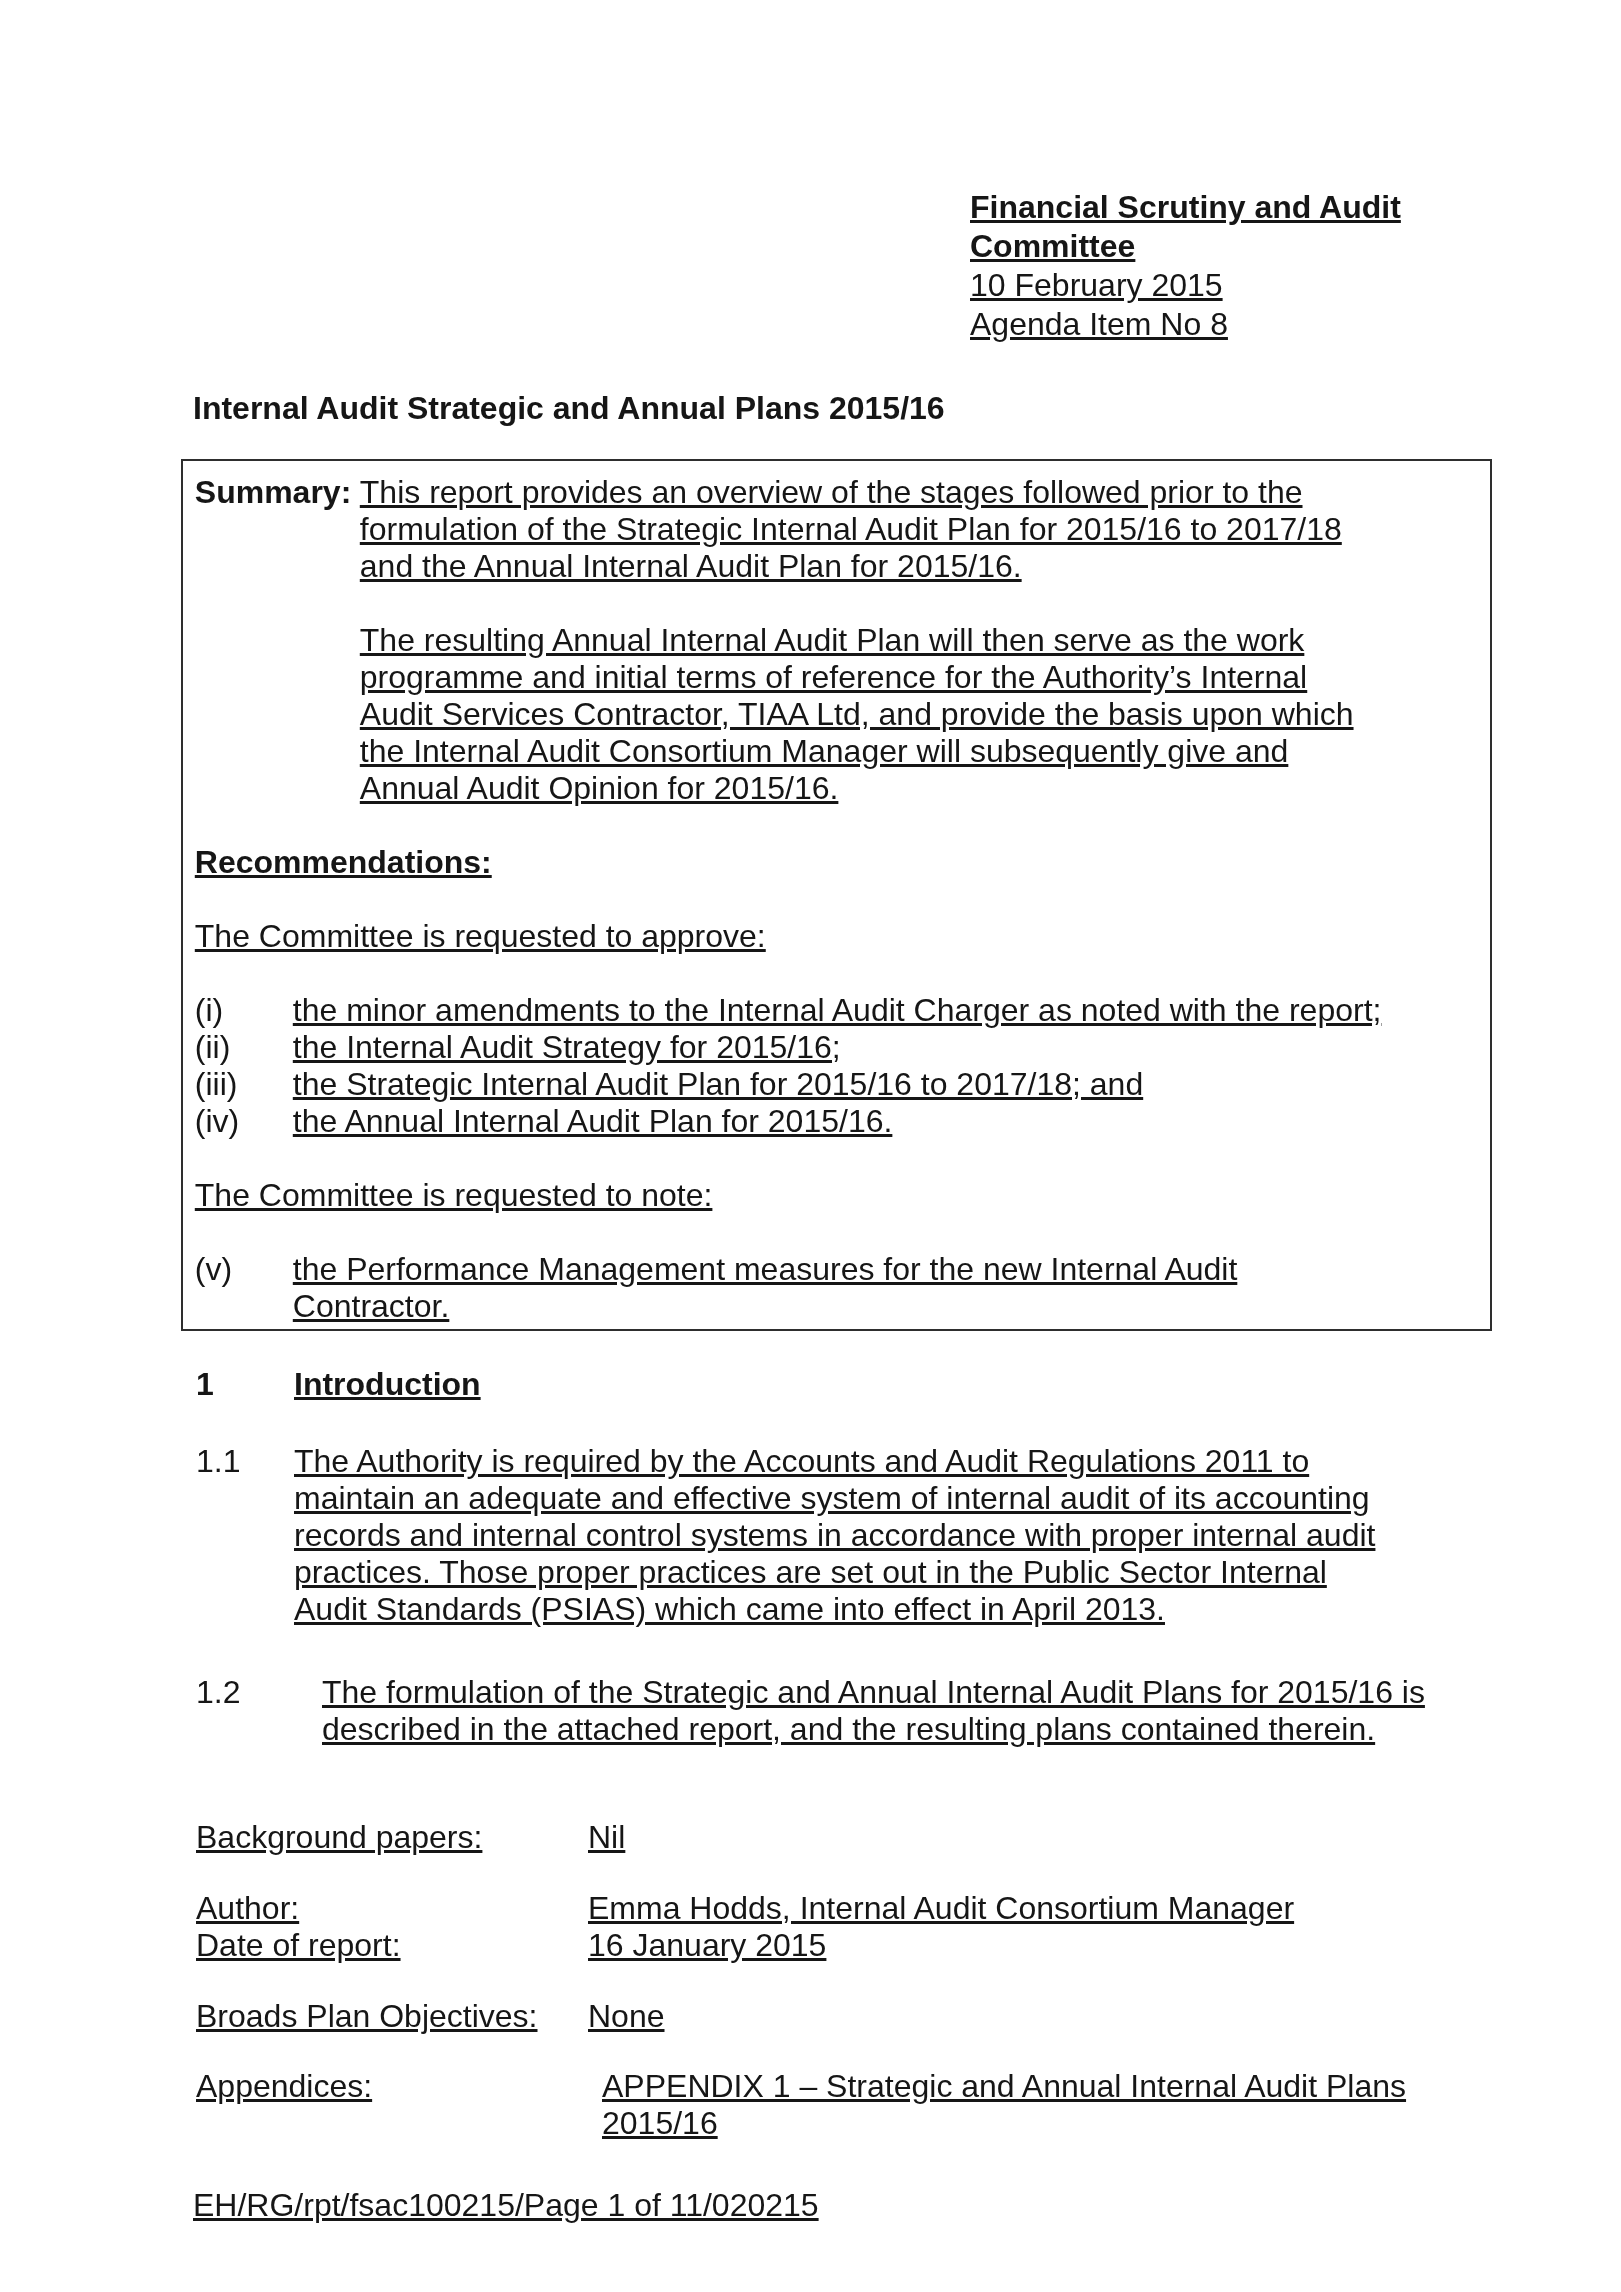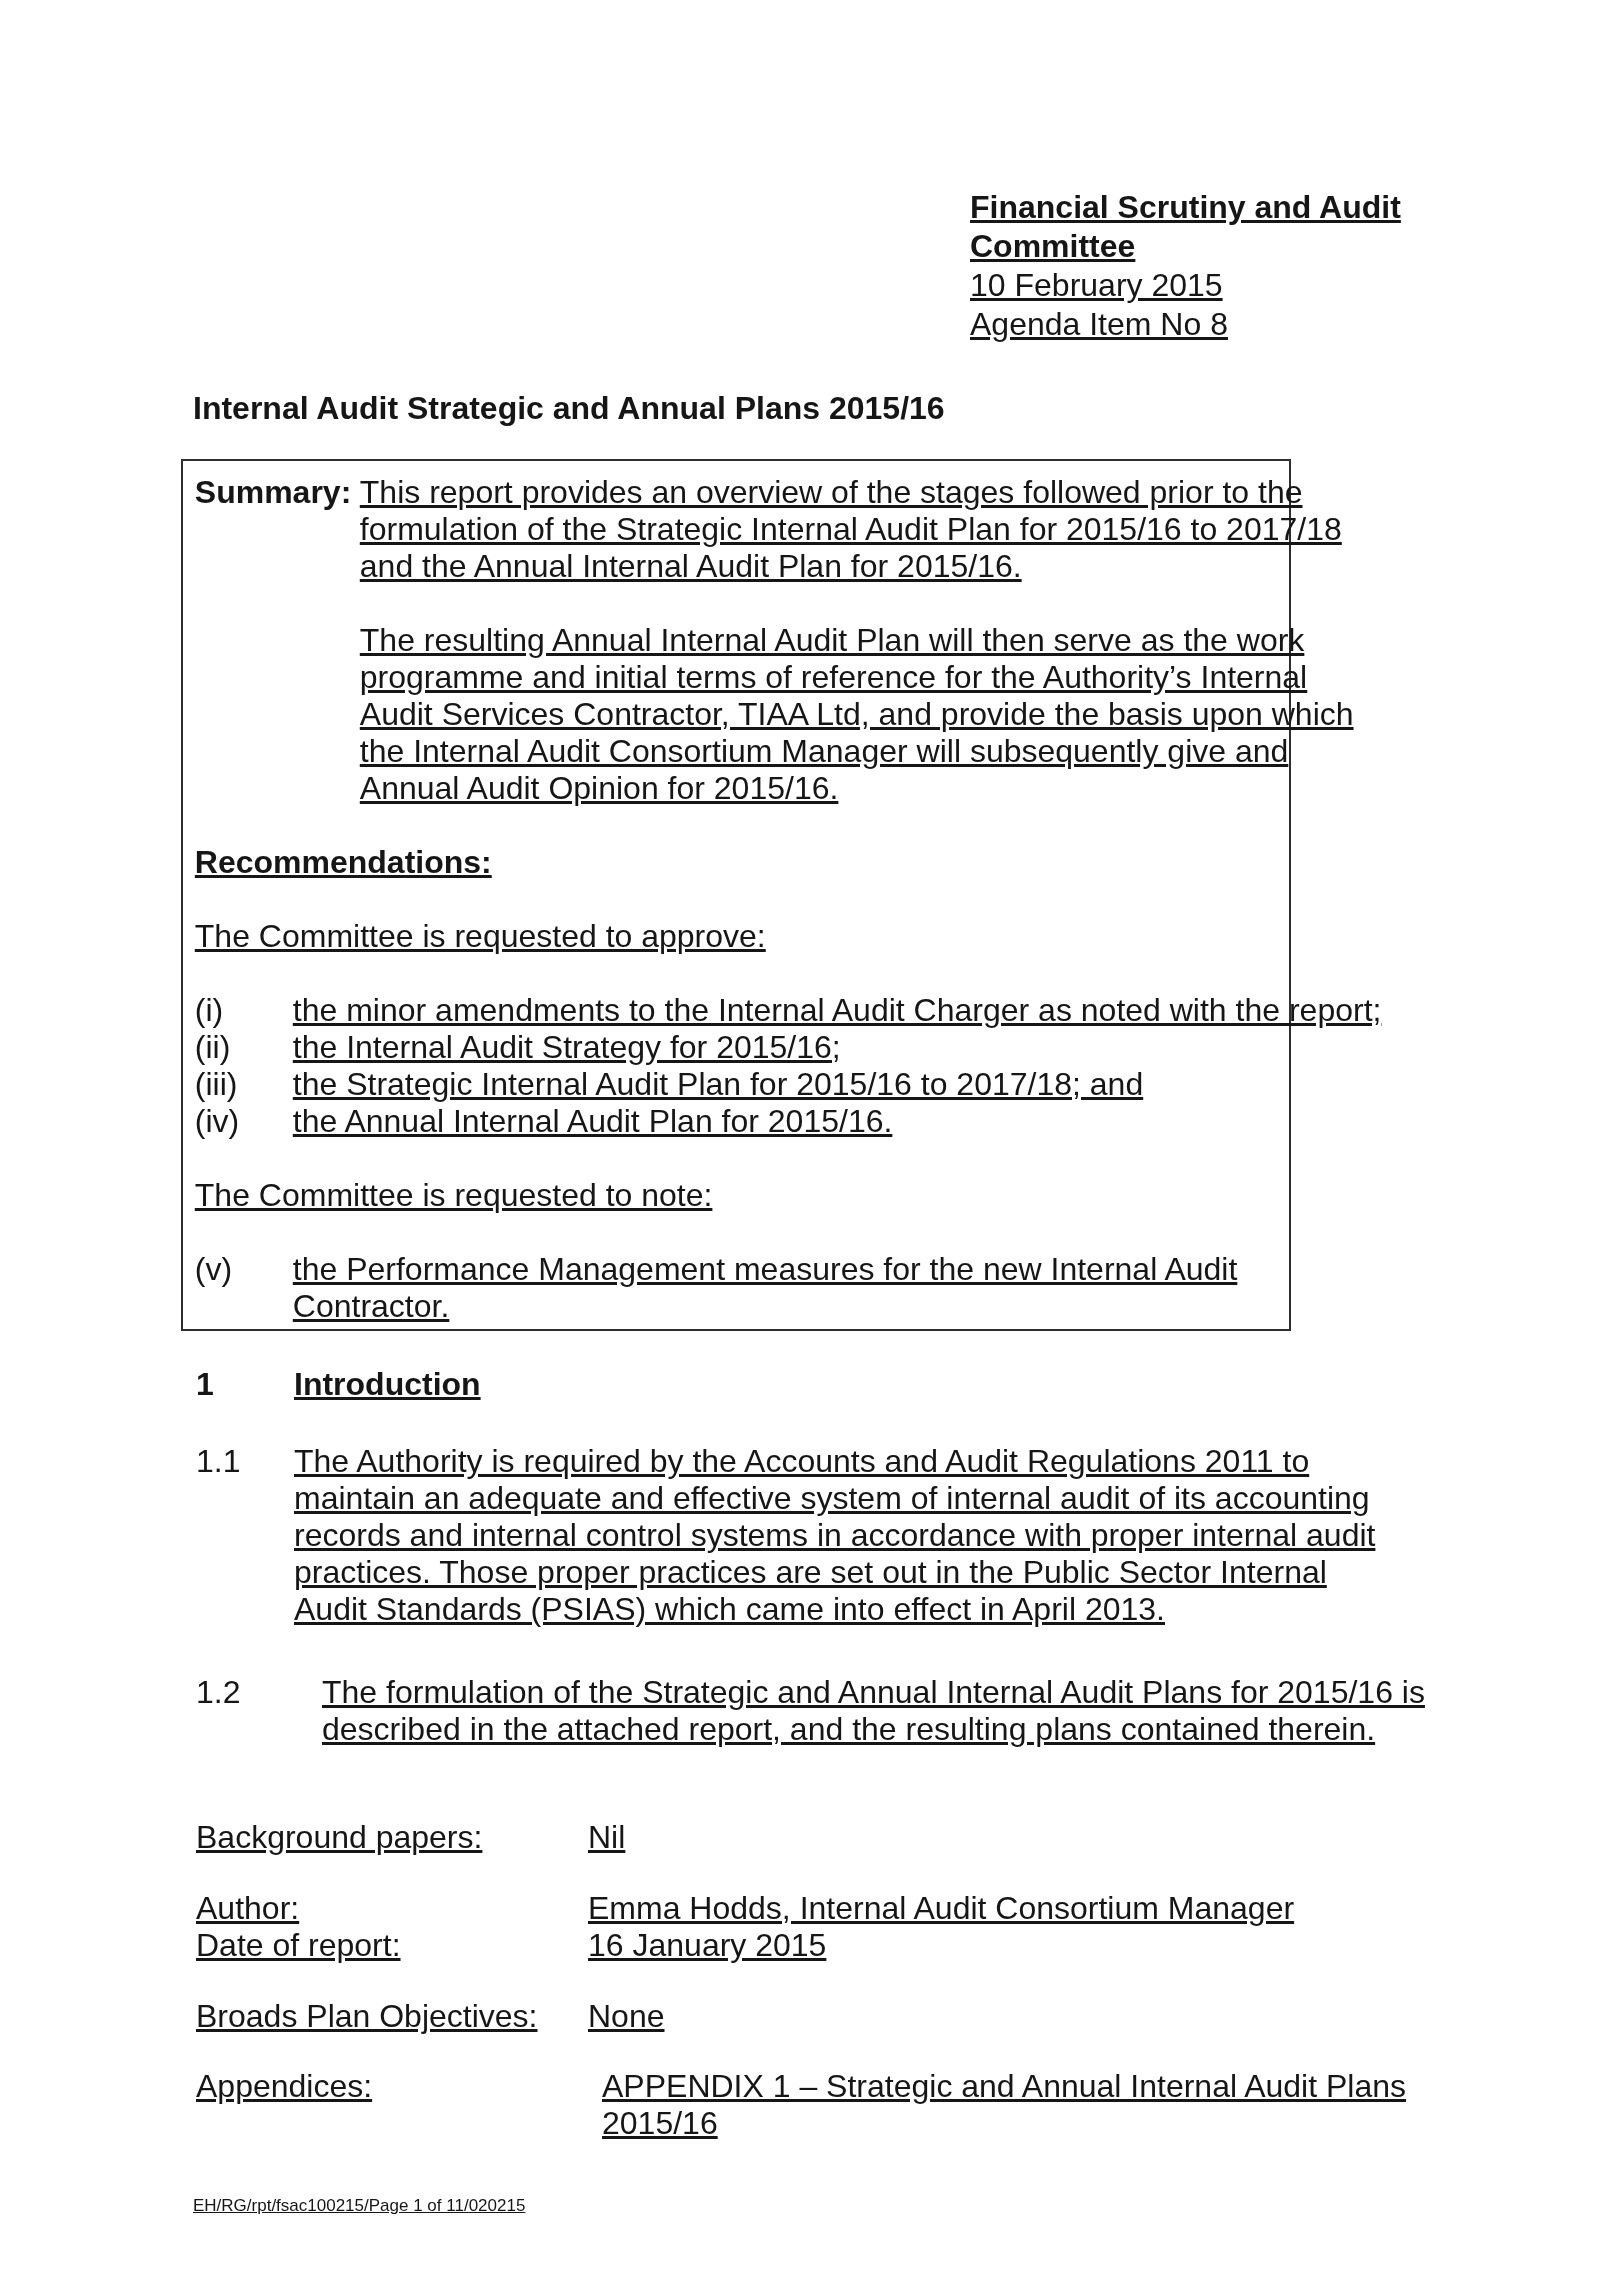--- a/index.html
+++ b/index.html
@@ -14,21 +14,21 @@
   }
   .abs{position:absolute;}
   .b{font-weight:bold;}
   .line{white-space:nowrap;text-decoration:underline;}
   
   .hdr{left:970px;top:188px;line-height:39px;}
   
   .doc-title{left:193px;top:390px;width:1235px;text-align:left;}
   
   .sum-box{
-    left:181px;top:459px;width:1110px;height:872px;
+    left:181px;top:459px;width:1311px;height:872px;
     border:2.9px solid #2e2e2e;box-sizing:border-box;
     padding:12.7px 19.6px 0 11.8px;
   }
   .sum-row{display:flex;}
   .sum-label{width:165px;flex:0 0 165px;}
   .gap-after{margin-bottom:37px;}
   .list-row{display:flex;}
   .num-col{width:98px;flex:0 0 98px;}
   
   .sec-head{left:196px;top:1366px;display:flex;}
@@ -37,21 +37,21 @@
   .clause-text{width:1147px;}
   
   .meta-row{display:flex;left:196px;}
   .meta-label{width:392px;flex:0 0 392px;}
   .meta-bg{top:1819px;}
   .meta-author{top:1890px;}
   .meta-date{top:1927px;}
   .meta-broads{top:1998px;}
   .meta-appendices{top:2068px;gap:14px;}
   
-  .footer{left:193px;top:2190px;font-size:17px;line-height:31px;}
+  .footer{left:193px;top:2190px;font-size:32px;line-height:31px;}
 </style>
 </head>
 <body>
 
 <div class="page">
 
   <div class="abs hdr">
     <div class="line b">Financial Scrutiny and Audit</div>
     <div class="line b">Committee</div>
     <div class="line">10 February 2015</div>

